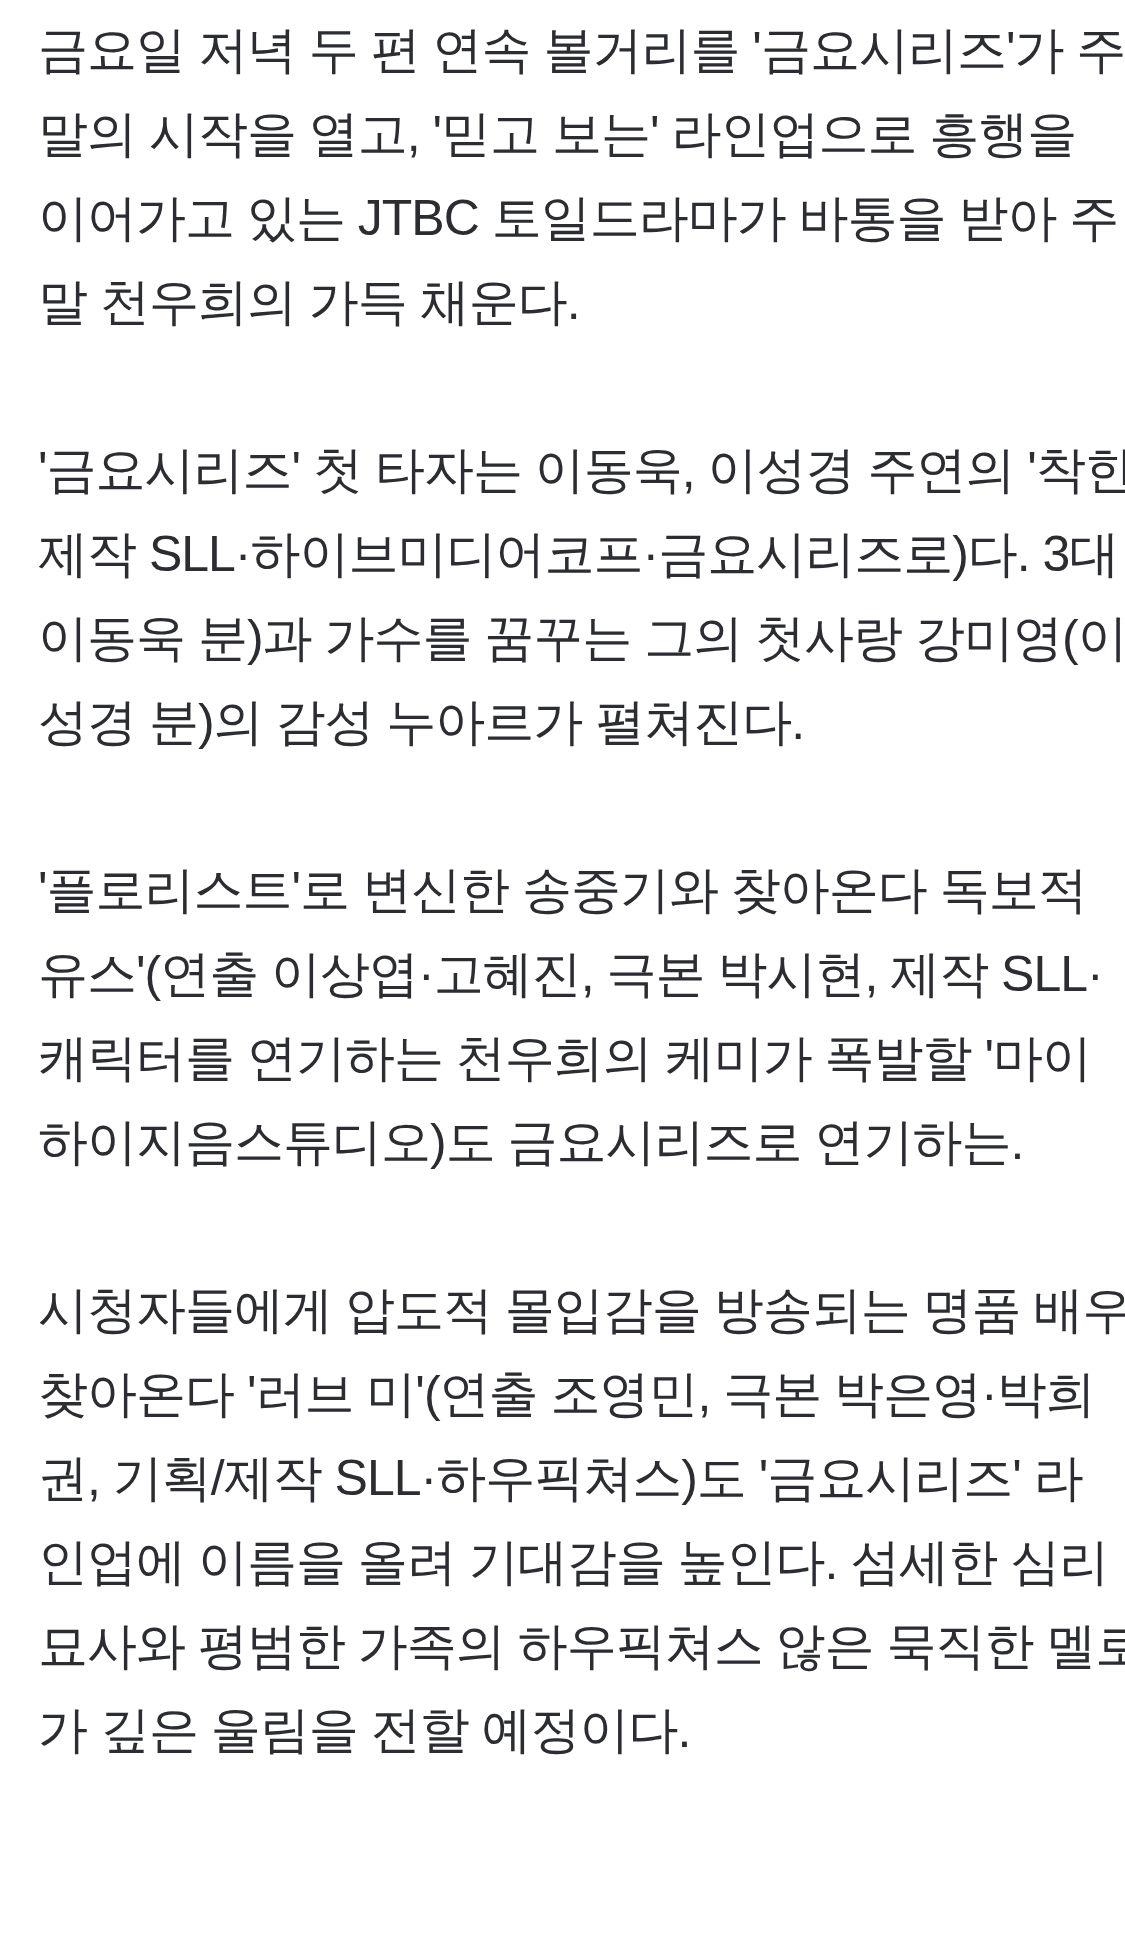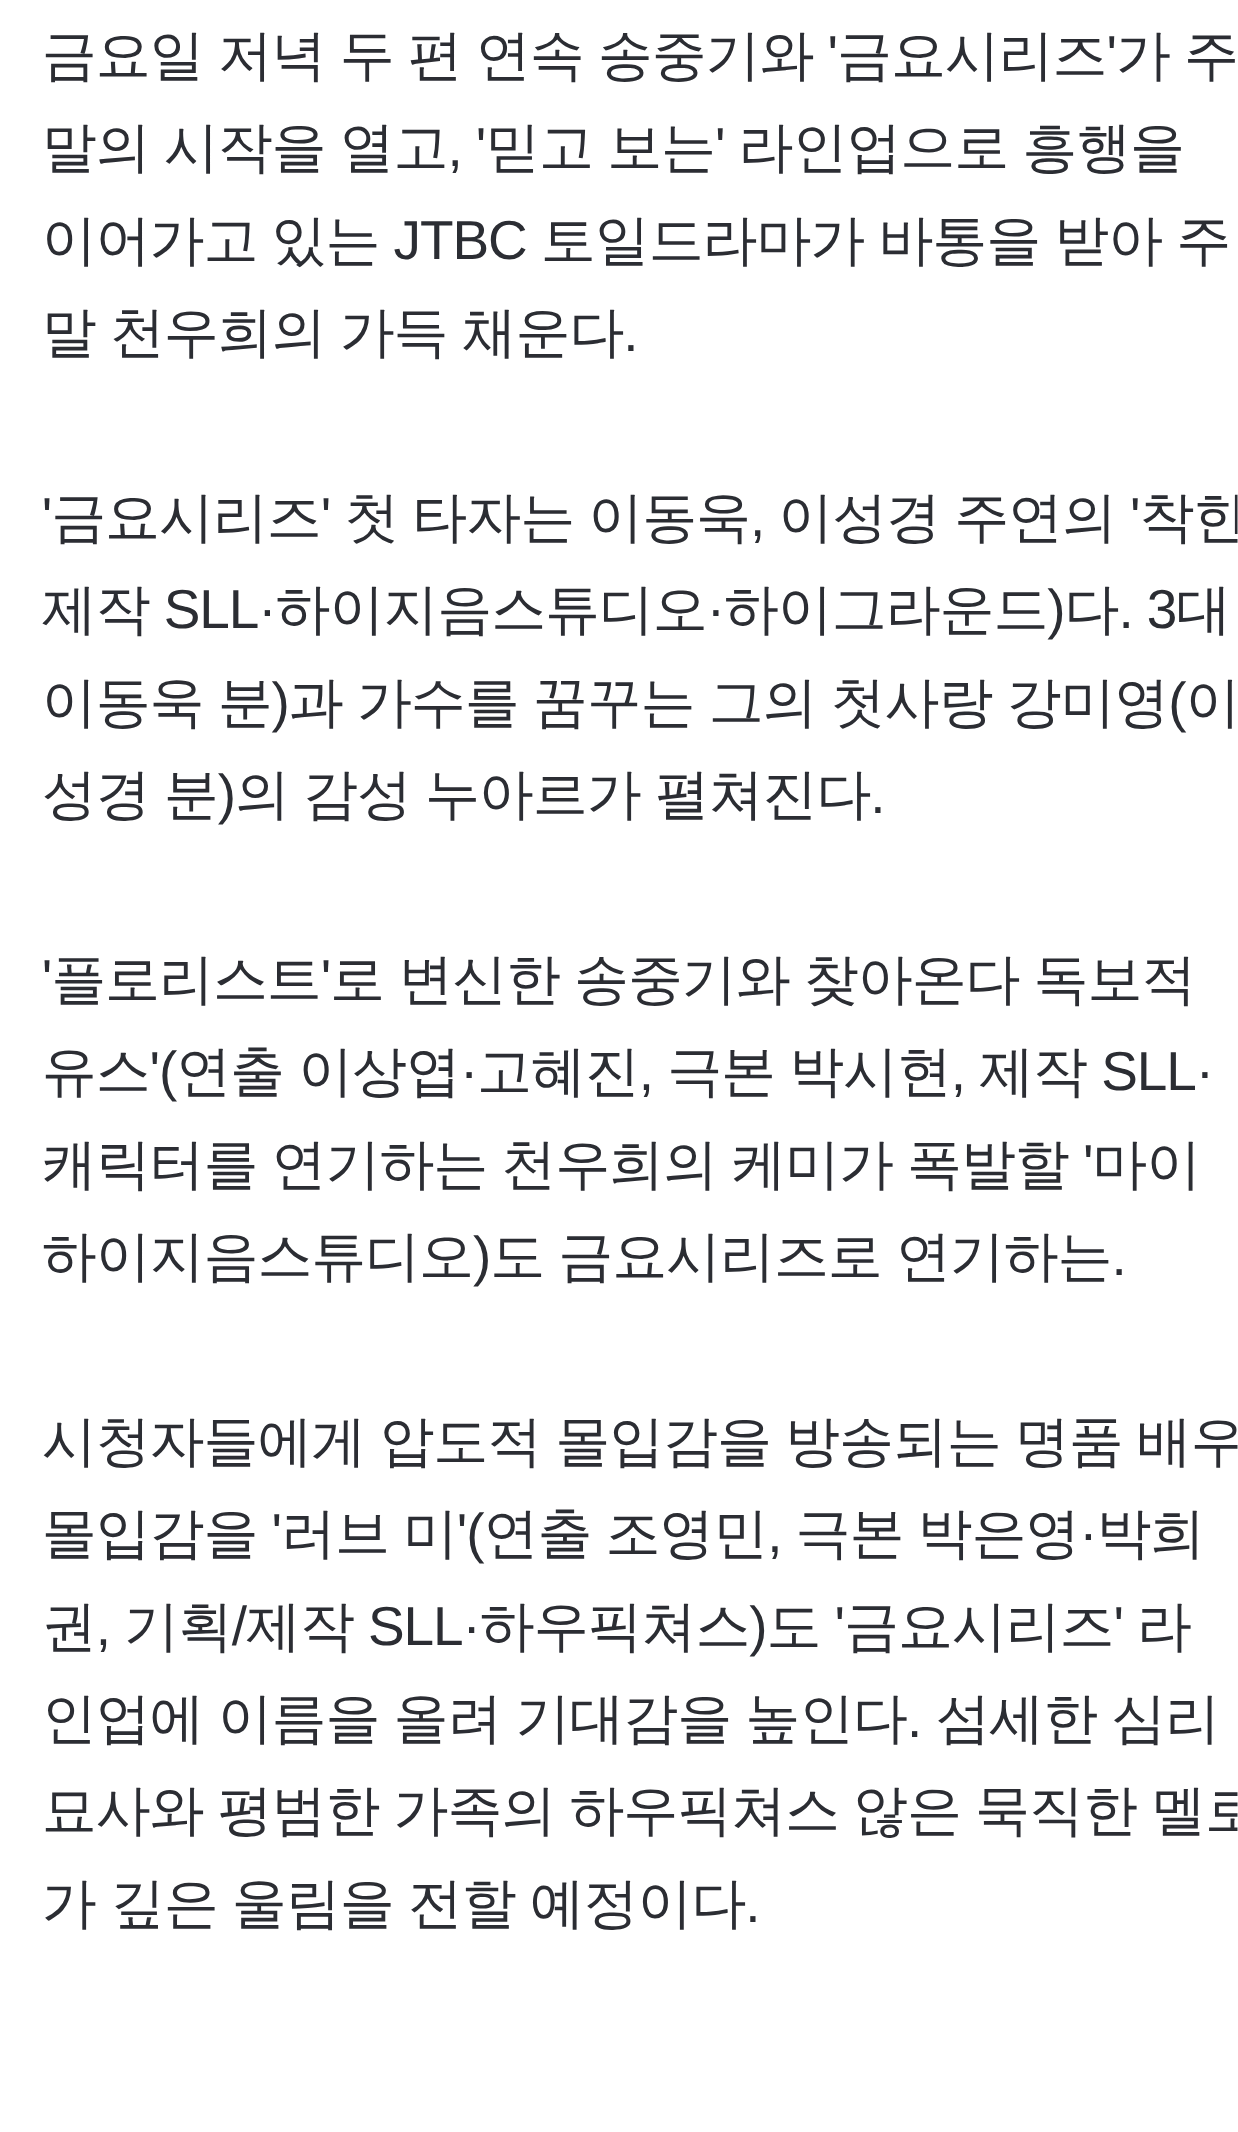--- a/index.html
+++ b/index.html
@@ -34,38 +34,38 @@
   .text-line {
     display: block;
     white-space: nowrap;
   }
 </style>
 </head>
 <body style="background: rgb(255, 255, 255);">
 
 <main class="article" style="color: rgb(43, 45, 51);">
     <p>
-      <span class="text-line">금요일 저녁 두 편 연속 송중기와 '금요시리즈'가 주</span>
+      <span class="text-line">금요일 저녁 두 편 연속 볼거리를 '금요시리즈'가 주</span>
       <span class="text-line">말의 시작을 열고, '믿고 보는' 라인업으로 흥행을</span>
       <span class="text-line">이어가고 있는 JTBC 토일드라마가 바통을 받아 주</span>
       <span class="text-line">말 천우희의 가득 채운다.</span>
     </p>
     <p>
       <span class="text-line">'금요시리즈' 첫 타자는 이동욱, 이성경 주연의 '착한</span>
-      <span class="text-line">제작 SLL·하이지음스튜디오·하이그라운드)다. 3대</span>
+      <span class="text-line">제작 SLL·하이브미디어코프·금요시리즈로)다. 3대</span>
       <span class="text-line">이동욱 분)과 가수를 꿈꾸는 그의 첫사랑 강미영(이</span>
       <span class="text-line">성경 분)의 감성 누아르가 펼쳐진다.</span>
     </p>
     <p>
       <span class="text-line">'플로리스트'로 변신한 송중기와 찾아온다 독보적</span>
       <span class="text-line">유스'(연출 이상엽·고혜진, 극본 박시현, 제작 SLL·</span>
       <span class="text-line">캐릭터를 연기하는 천우희의 케미가 폭발할 '마이</span>
       <span class="text-line">하이지음스튜디오)도 금요시리즈로 연기하는.</span>
     </p>
     <p>
       <span class="text-line">시청자들에게 압도적 몰입감을 방송되는 명품 배우</span>
-      <span class="text-line">몰입감을 '러브 미'(연출 조영민, 극본 박은영·박희</span>
+      <span class="text-line">찾아온다 '러브 미'(연출 조영민, 극본 박은영·박희</span>
       <span class="text-line">권, 기획/제작 SLL·하우픽쳐스)도 '금요시리즈' 라</span>
       <span class="text-line">인업에 이름을 올려 기대감을 높인다. 섬세한 심리</span>
       <span class="text-line">묘사와 평범한 가족의 하우픽쳐스 않은 묵직한 멜로</span>
       <span class="text-line">가 깊은 울림을 전할 예정이다.</span>
     </p>
   </main>
 
 </body></html>

